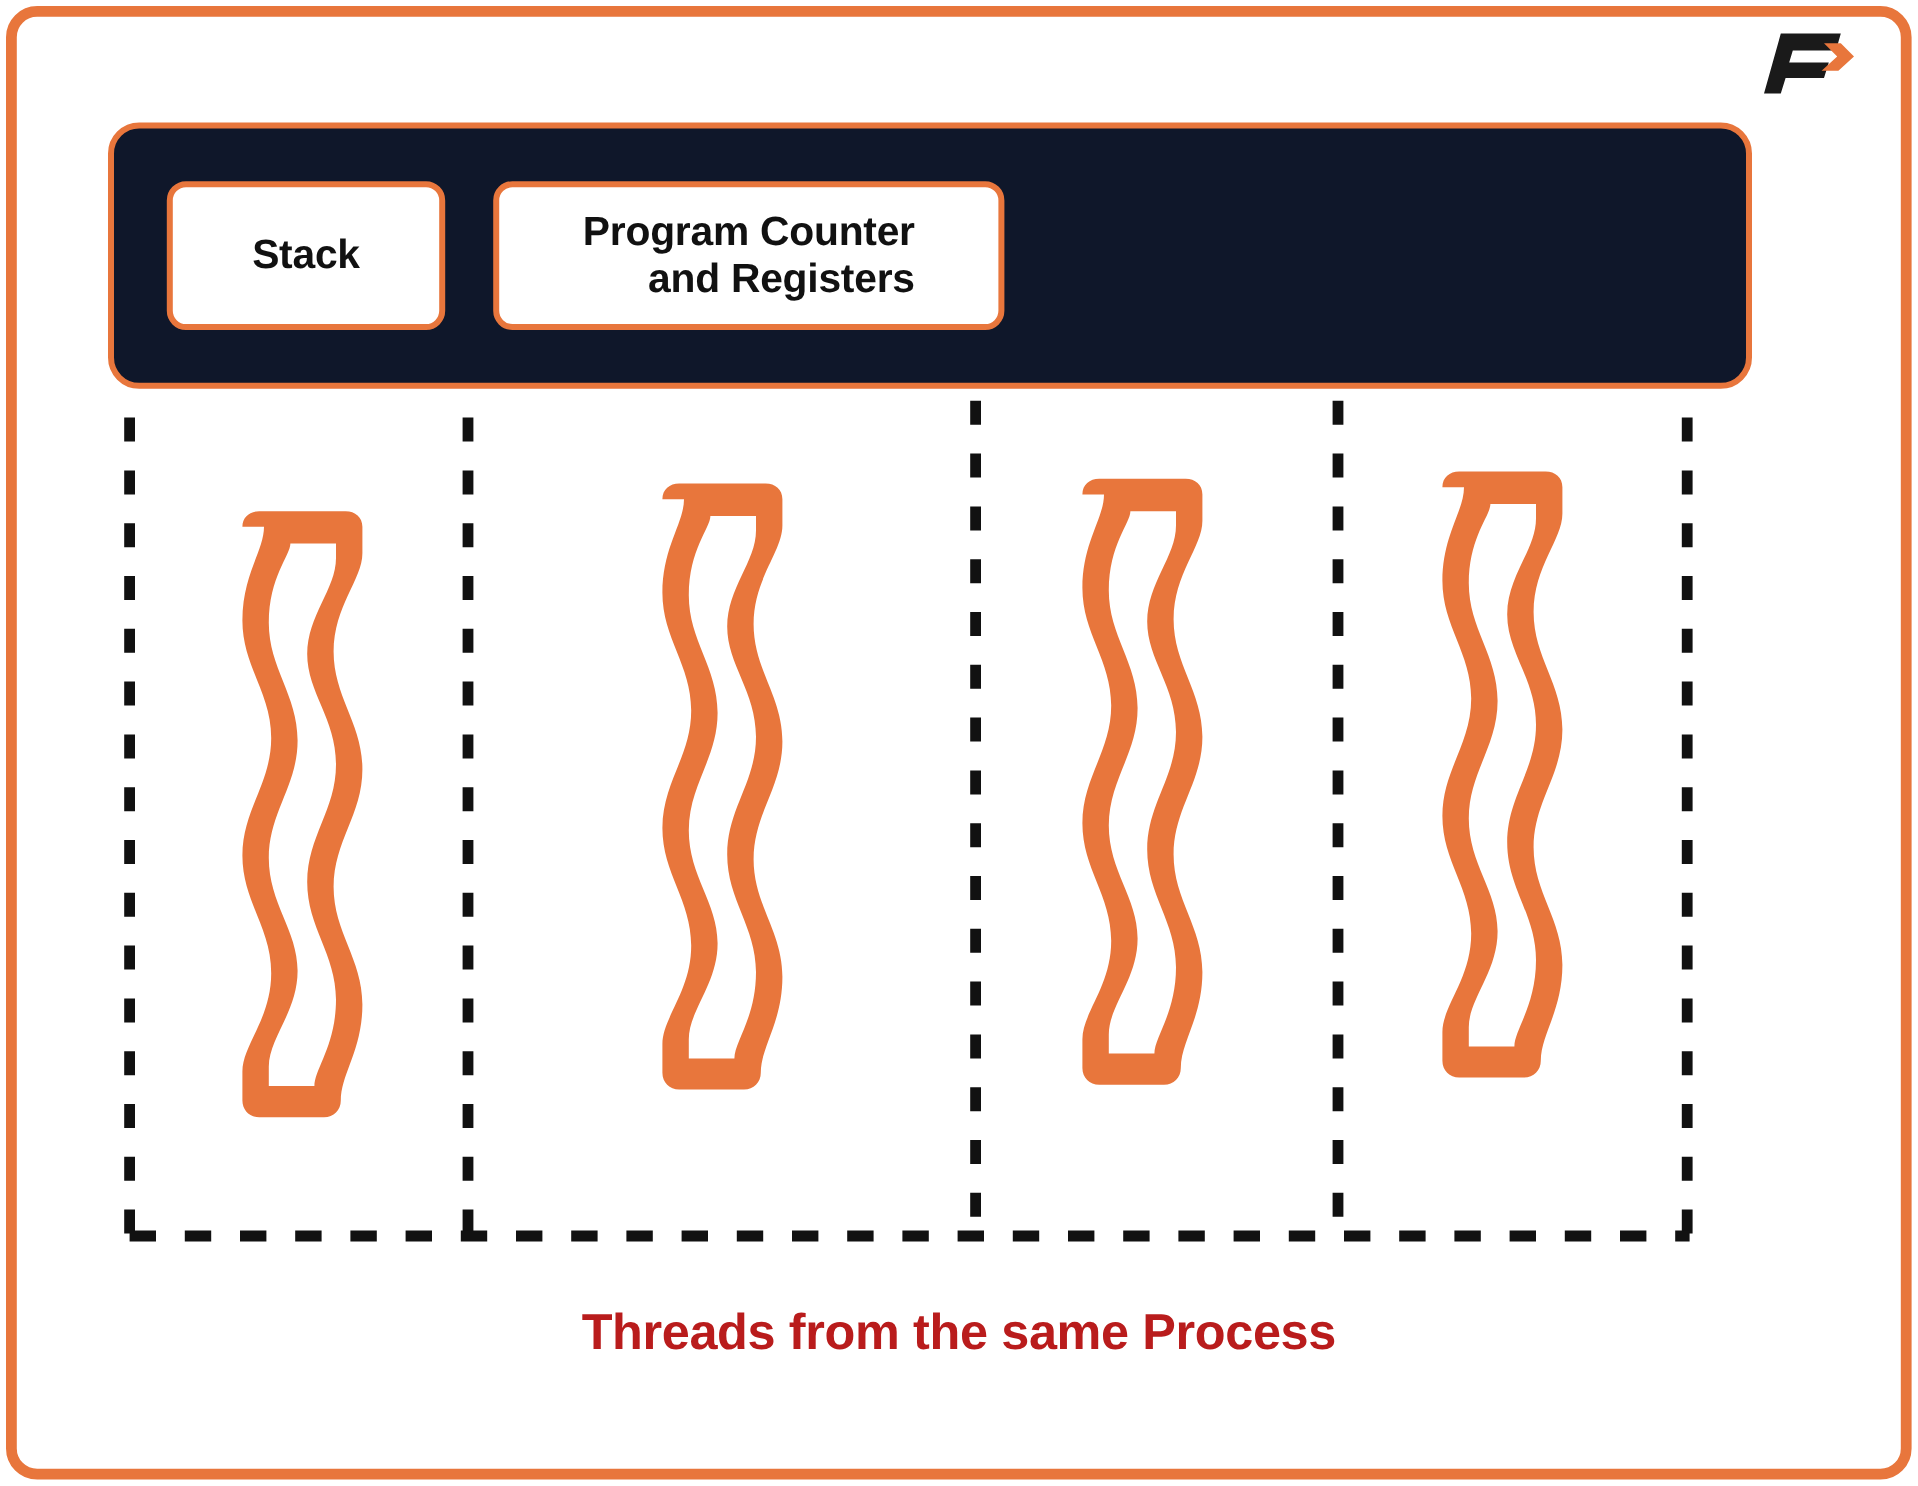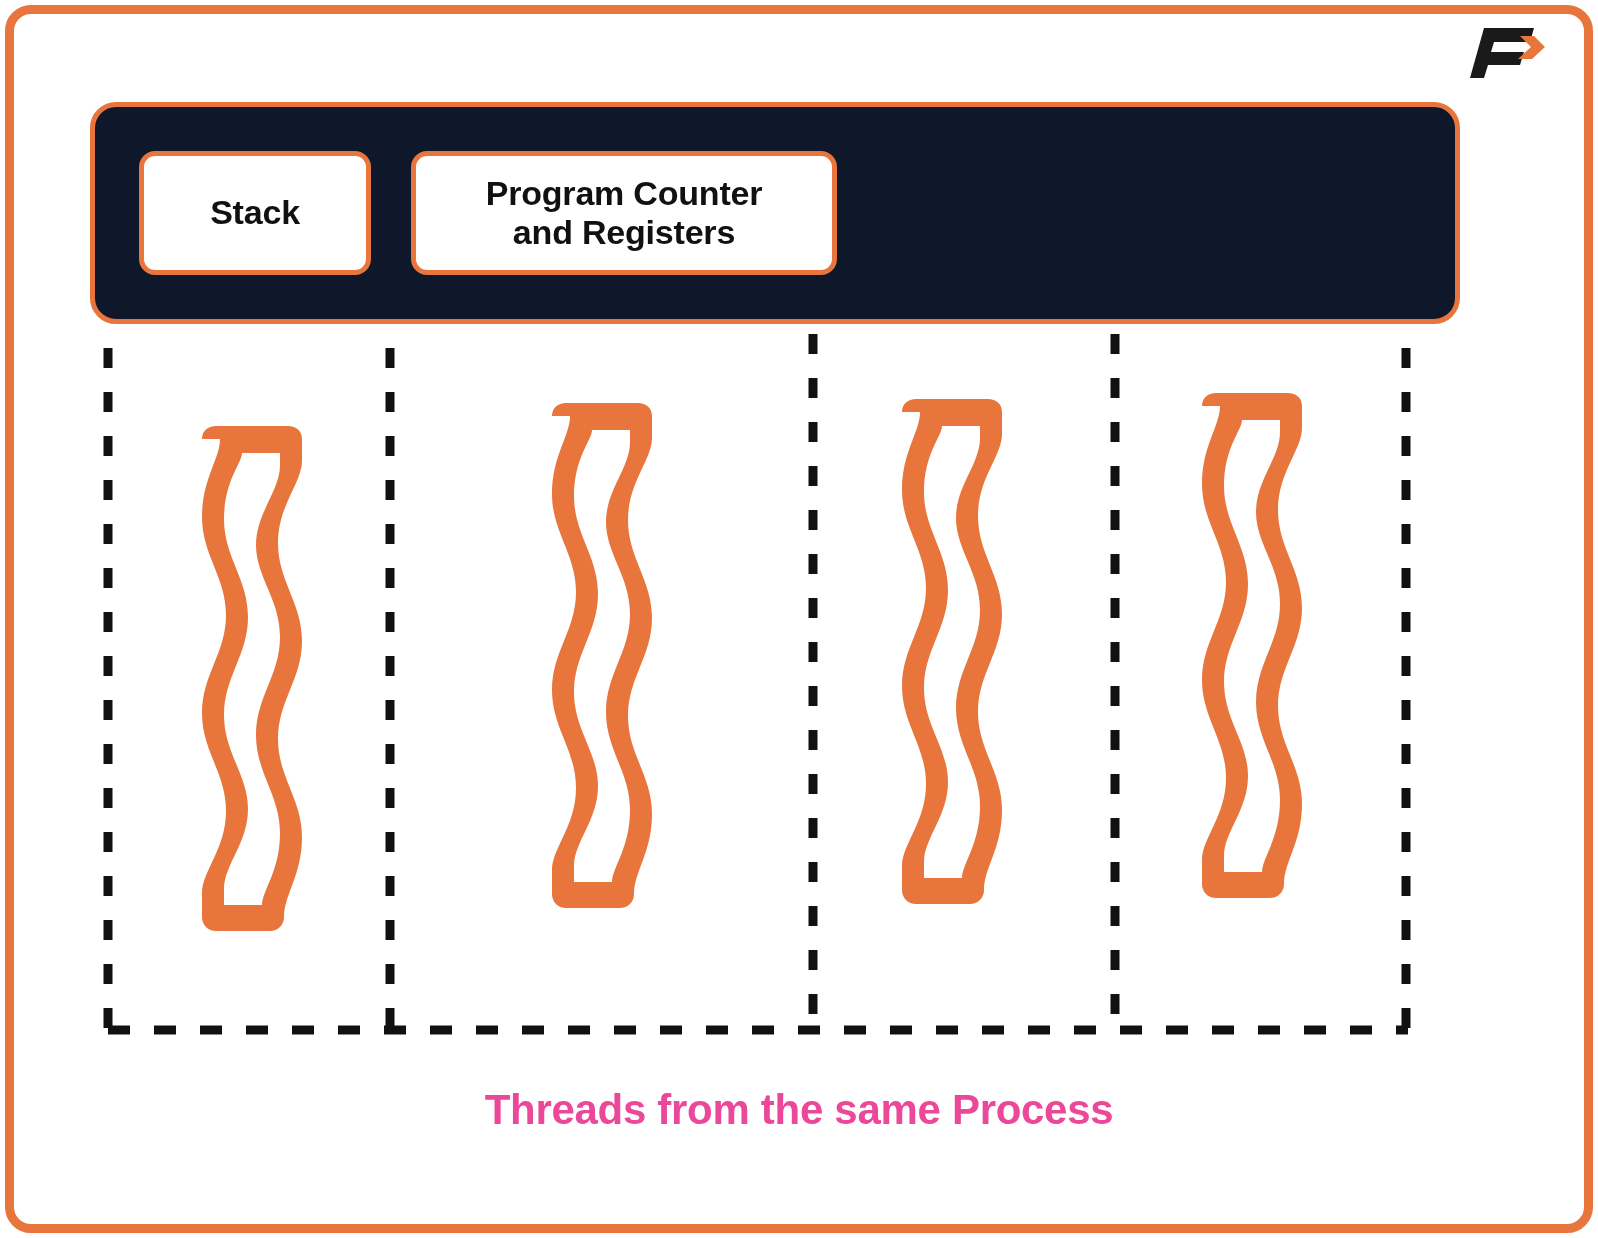--- a/index.html
+++ b/index.html
@@ -70,21 +70,21 @@
     font-weight: bold;
     font-size: 34px;
     line-height: 1.16;
     letter-spacing: -0.2px;
     padding: 0 10px;
     font-family: "Liberation Sans", "DejaVu Sans", sans-serif;
   }
   .res-box.b0 { flex: 0 0 232px; }
   .res-box.b1 { flex: 0 0 236px; }
   .res-box.b2 { flex: 0 0 244px; }
-  .res-box.b3 { flex: 0 0 426px; }
+  .res-box.b3 { flex: 0 0 426px; text-align: right; }
 
   
   .threads-area {
     position: absolute;
     left: 104px;
     top: 330px;
     width: 1308px;
     height: 712px;
   }
   .threads-svg {
@@ -98,21 +98,21 @@
 
   
   .caption {
     position: absolute;
     left: 0;
     top: 1086px;
     width: 1598px;
     text-align: center;
     font-size: 42px;
     font-weight: bold;
-    color: #ec4899;
+    color: #b91c1c;
     letter-spacing: -0.3px;
     font-family: "Liberation Sans", "DejaVu Sans", sans-serif;
   }
 </style>
 </head>
 <body>
 
 <div class="page">
 
   <div class="frame"></div>

